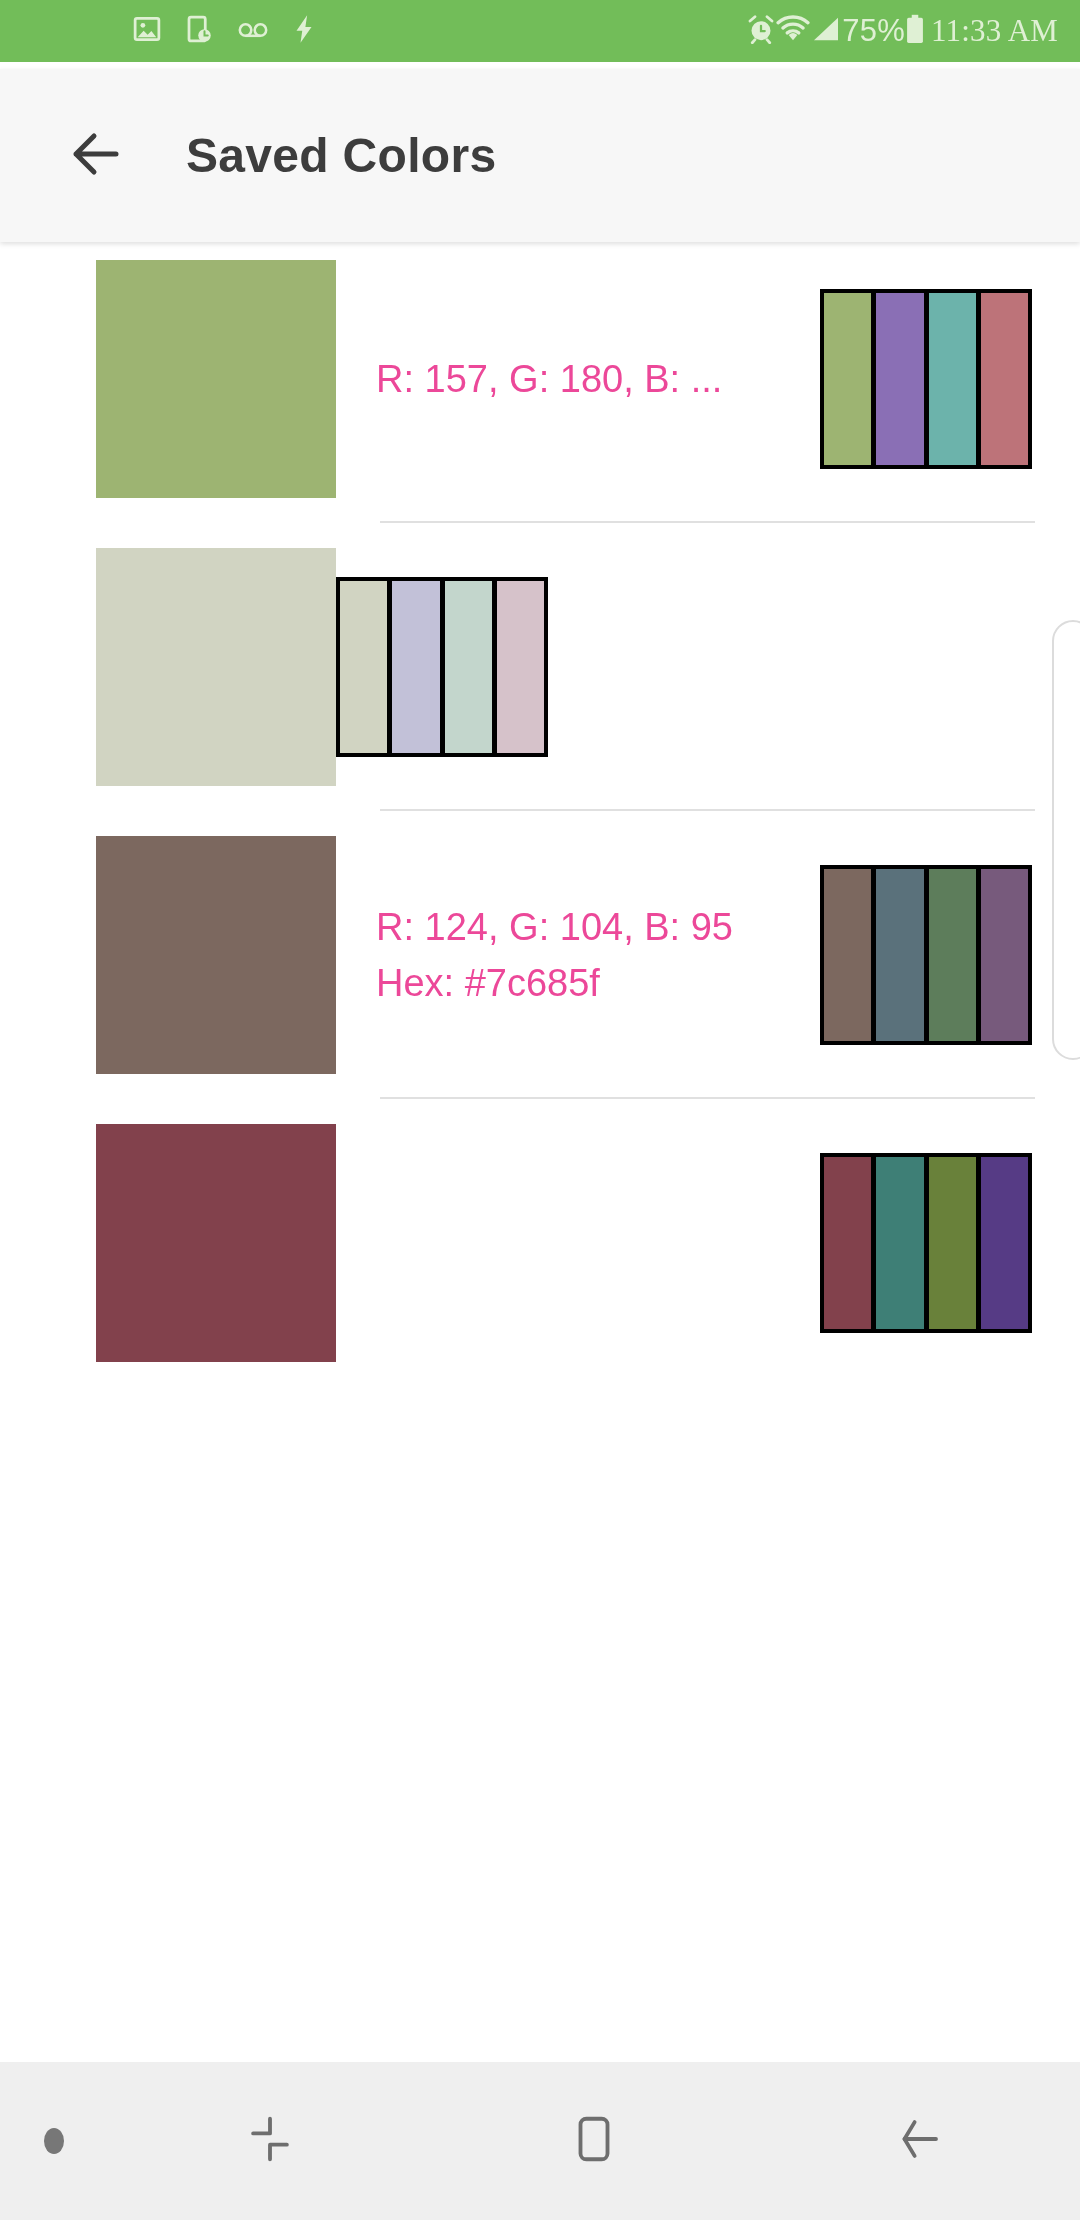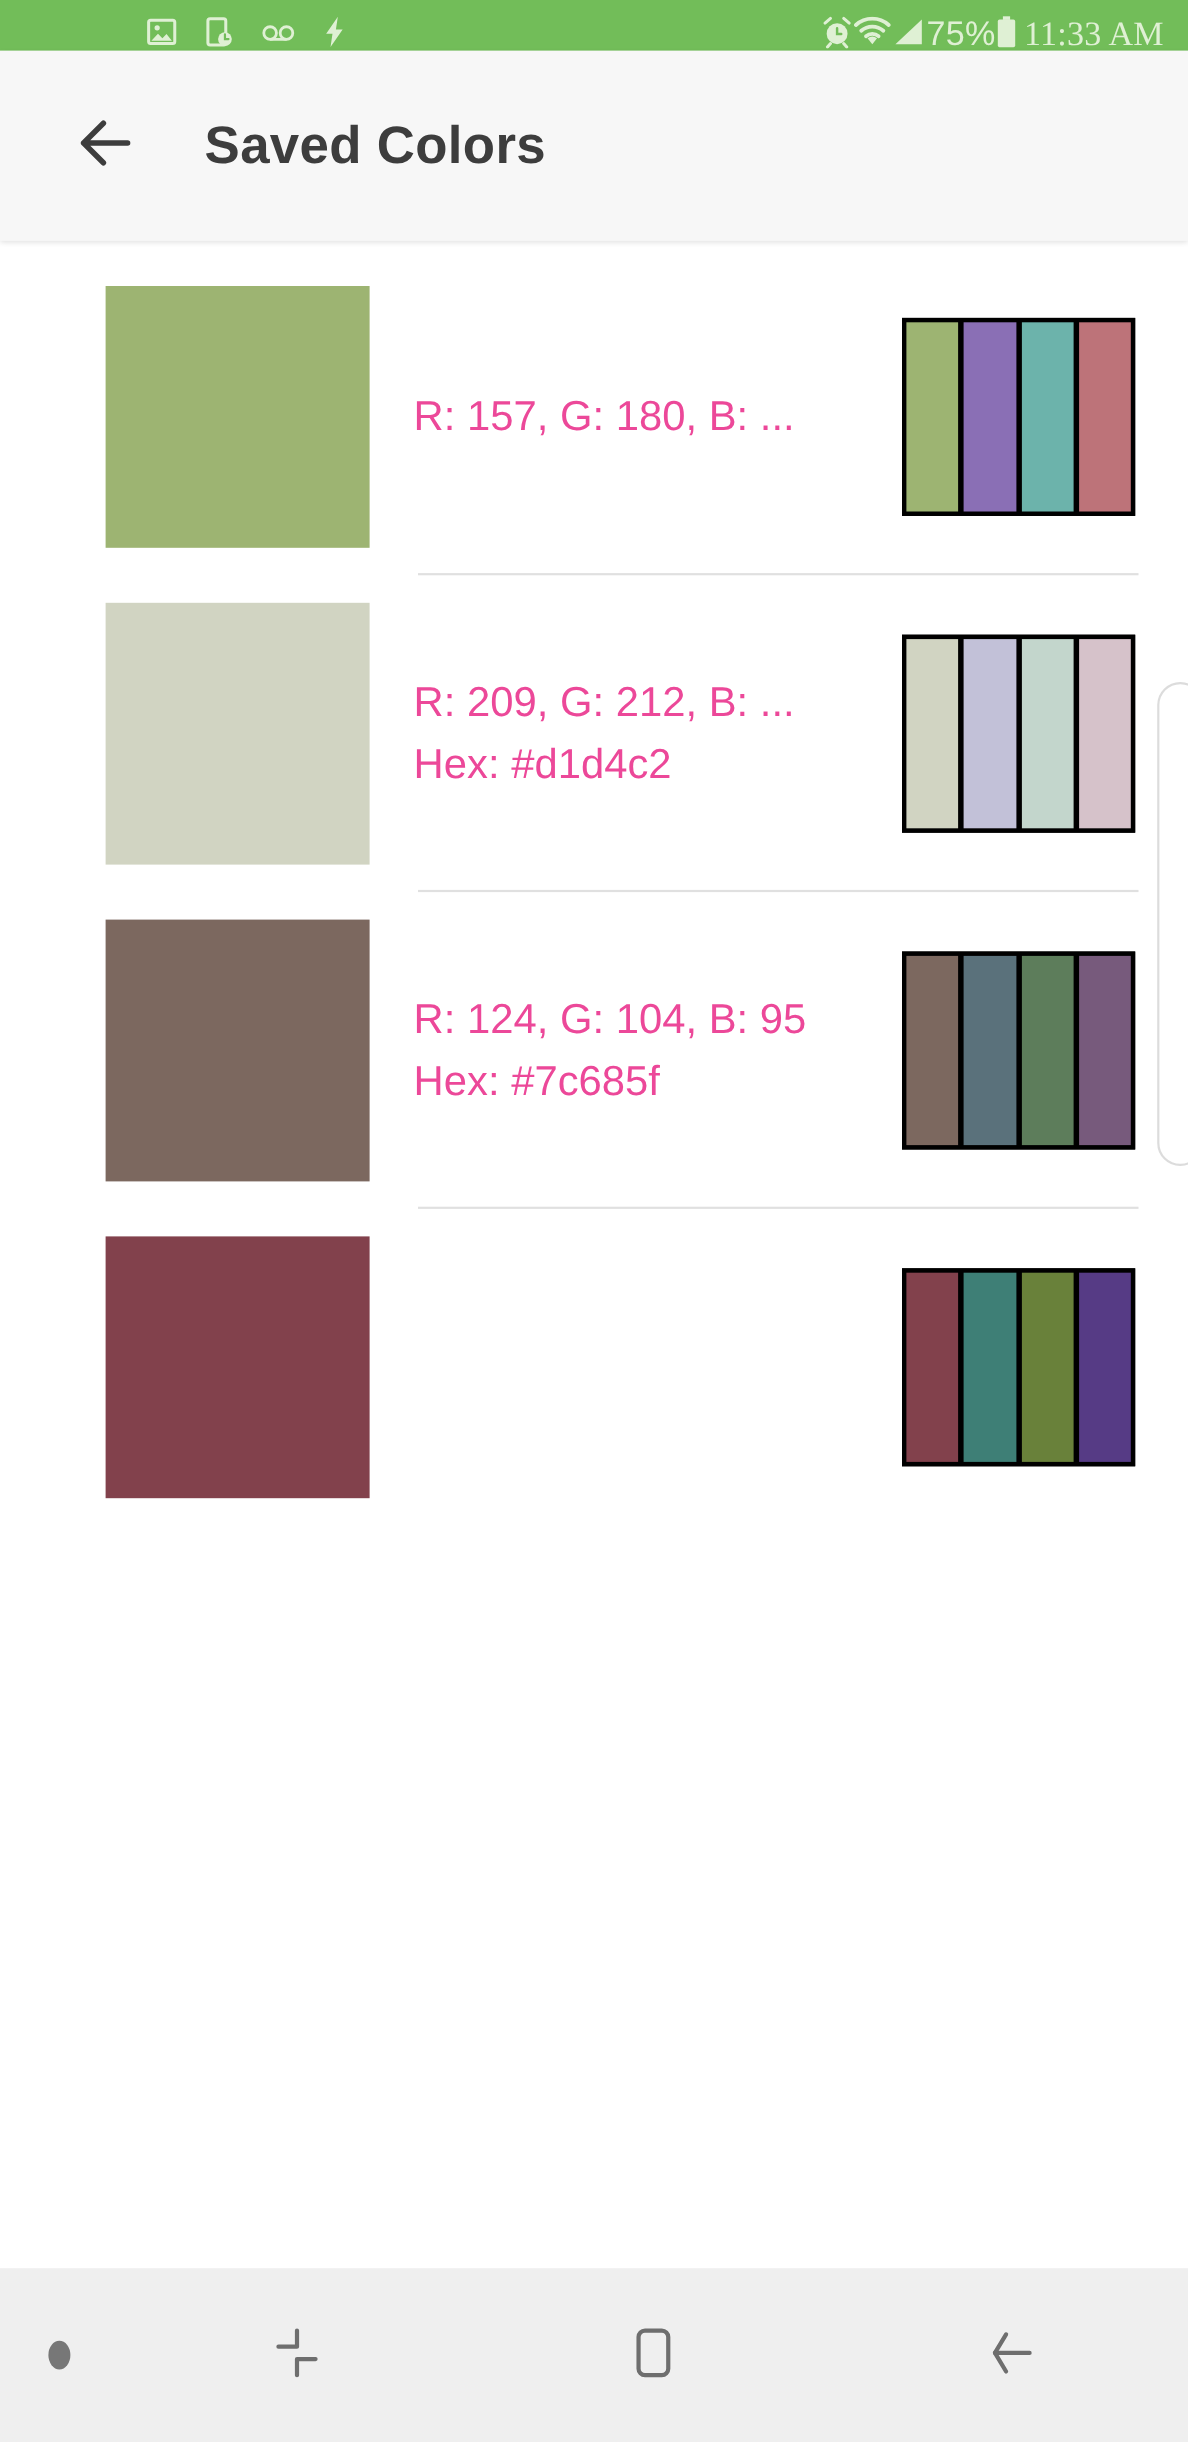--- a/index.html
+++ b/index.html
@@ -22,21 +22,21 @@
   .sb-right{ margin-left:auto; display:flex; align-items:center; }
   .sb-icon{ display:block; }
   .sb-text{
     color:#dff0d4; font-size:31px; letter-spacing:0.2px;
     font-family:"Liberation Sans", sans-serif;
   }
   .sb-time{ margin-left:6px;font-family:Liberation Serif, serif; }
 
   
   .app-bar{
-    position:absolute; top:46px; left:0;
+    position:absolute; top:69px; left:0;
     width:1080px; height:173px;
     background:#f7f7f7;
     display:flex; align-items:center;
     box-shadow:0 2px 5px rgba(0,0,0,0.13);
     z-index:5;
   }
   .back-btn{
     width:96px; height:96px; margin-left:48px;
     display:flex; align-items:center; justify-content:center;
     cursor:pointer;
@@ -211,24 +211,20 @@
       <div class="palette-chip" style="background: rgb(157, 180, 114);"></div>
       <div class="palette-chip" style="background: rgb(138, 111, 181);"></div>
       <div class="palette-chip" style="background: rgb(108, 179, 171);"></div>
       <div class="palette-chip" style="background: rgb(189, 115, 121);"></div>
     </div>
     <div class="row-divider"></div>
   </div>
 
   <div class="row">
     <div class="row-swatch" style="background: rgb(209, 212, 194);"></div>
-    <div class="row-info">
-      <div class="row-rgb">R: 209, G: 212, B: ...</div>
-      <div class="row-hex">Hex: #d1d4c2</div>
-    </div>
     <div class="palette">
       <div class="palette-chip" style="background: rgb(209, 212, 194);"></div>
       <div class="palette-chip" style="background: rgb(194, 193, 216);"></div>
       <div class="palette-chip" style="background: rgb(195, 214, 204);"></div>
       <div class="palette-chip" style="background: rgb(214, 194, 202);"></div>
     </div>
     <div class="row-divider"></div>
   </div>
 
   <div class="row">

